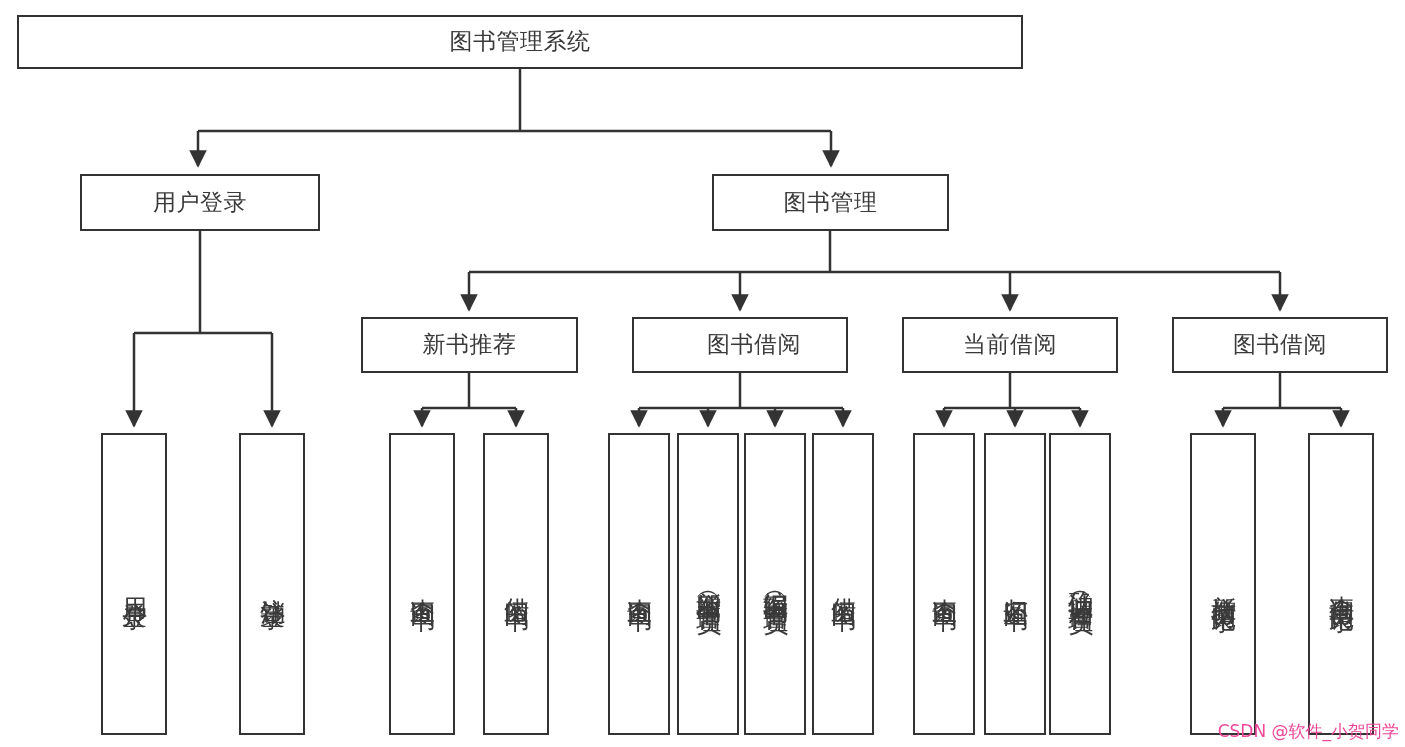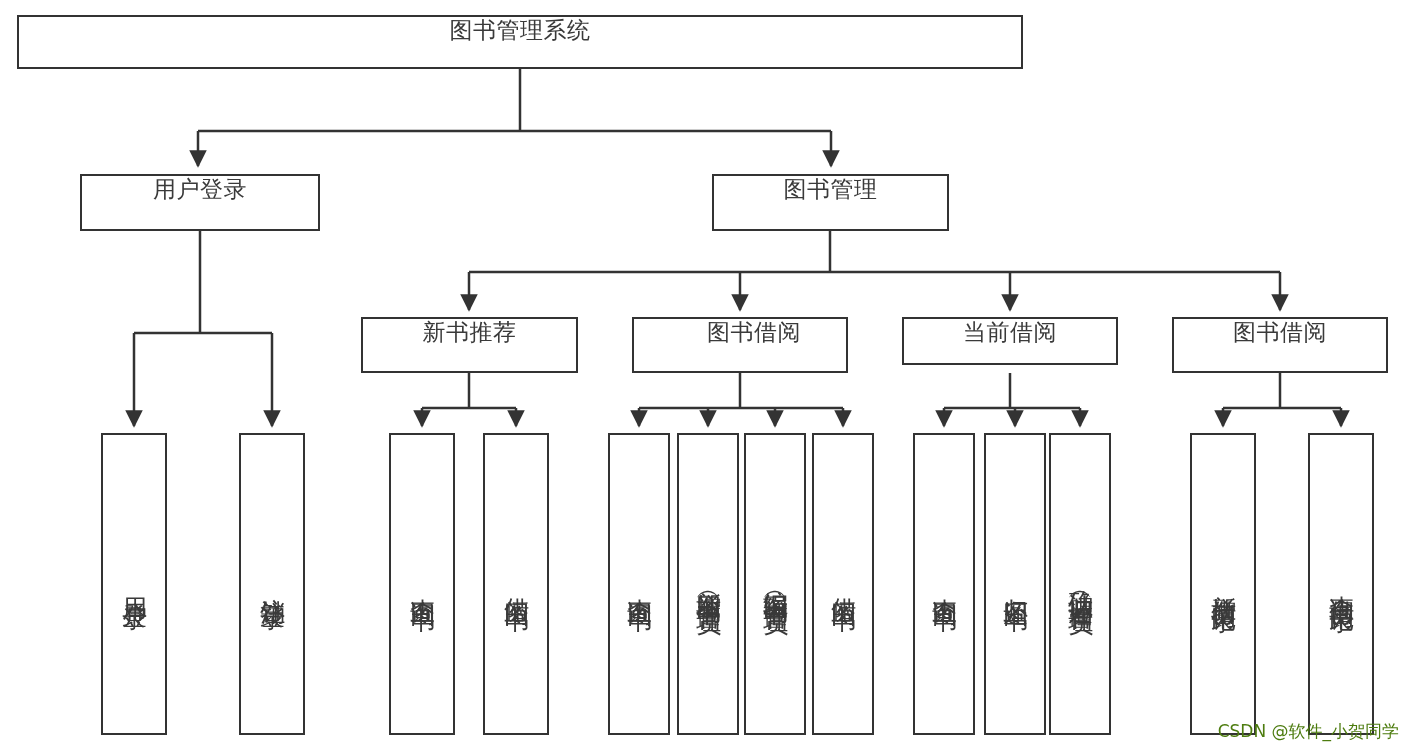--- a/index.html
+++ b/index.html
@@ -24,20 +24,21 @@
     width: 1405px;
     height: 747px;
   }
   .node {
     position: absolute;
     box-sizing: border-box;
     border: 2.5px solid #333333;
     background: #ffffff;
     color: #3a3a3a;
     display: flex;
+    align-items: center;
     justify-content: center;
     z-index: 2;
   }
   .node .lbl {
     display: block;
     line-height: 1.18;
     color: #3a3a3a;
     letter-spacing: 0.5px;
   }
   .node.horiz .lbl {
@@ -55,21 +56,21 @@
     line-height: 1.05;
     letter-spacing: 3px;
     text-align: center;
     max-height: 100%;
   }
   .watermark {
     position: absolute;
     right: 6px;
     bottom: 4px;
     font-size: 17px;
-    color: #4d7c0f;
+    color: #ec4899;
     z-index: 5;
     white-space: nowrap;
     font-family: "DejaVu Sans", "Liberation Sans", sans-serif;
   }
 </style>
 </head>
 <body>
 
 <div id="canvas">
 
@@ -135,21 +136,21 @@
   <div class="node horiz" style="left:361px; top:317px; width:217px; height:56px;">
     <span class="lbl">新书推荐</span>
   </div>
 
   <div class="node horiz" style="left:712px; top:174px; width:237px; height:57px;">
     <span class="lbl">图书管理</span>
   </div>
   <div class="node horiz" style="left:632px; top:317px; width:216px; height:56px;padding-left:28px;">
     <span class="lbl">图书借阅</span>
   </div>
-  <div class="node horiz" style="left:902px; top:317px; width:216px; height:48px;">
+  <div class="node horiz" style="left:902px; top:317px; width:216px; height:56px;">
     <span class="lbl">当前借阅</span>
   </div>
   <div class="node horiz" style="left:1172px; top:317px; width:216px; height:56px;">
     <span class="lbl">图书借阅</span>
   </div>
 
   <div class="node vert" style="left:101px; top:433px; width:66px; height:302px;">
     <span class="lbl">用户登录</span>
   </div>
   <div class="node vert" style="left:239px; top:433px; width:66px; height:302px;">

